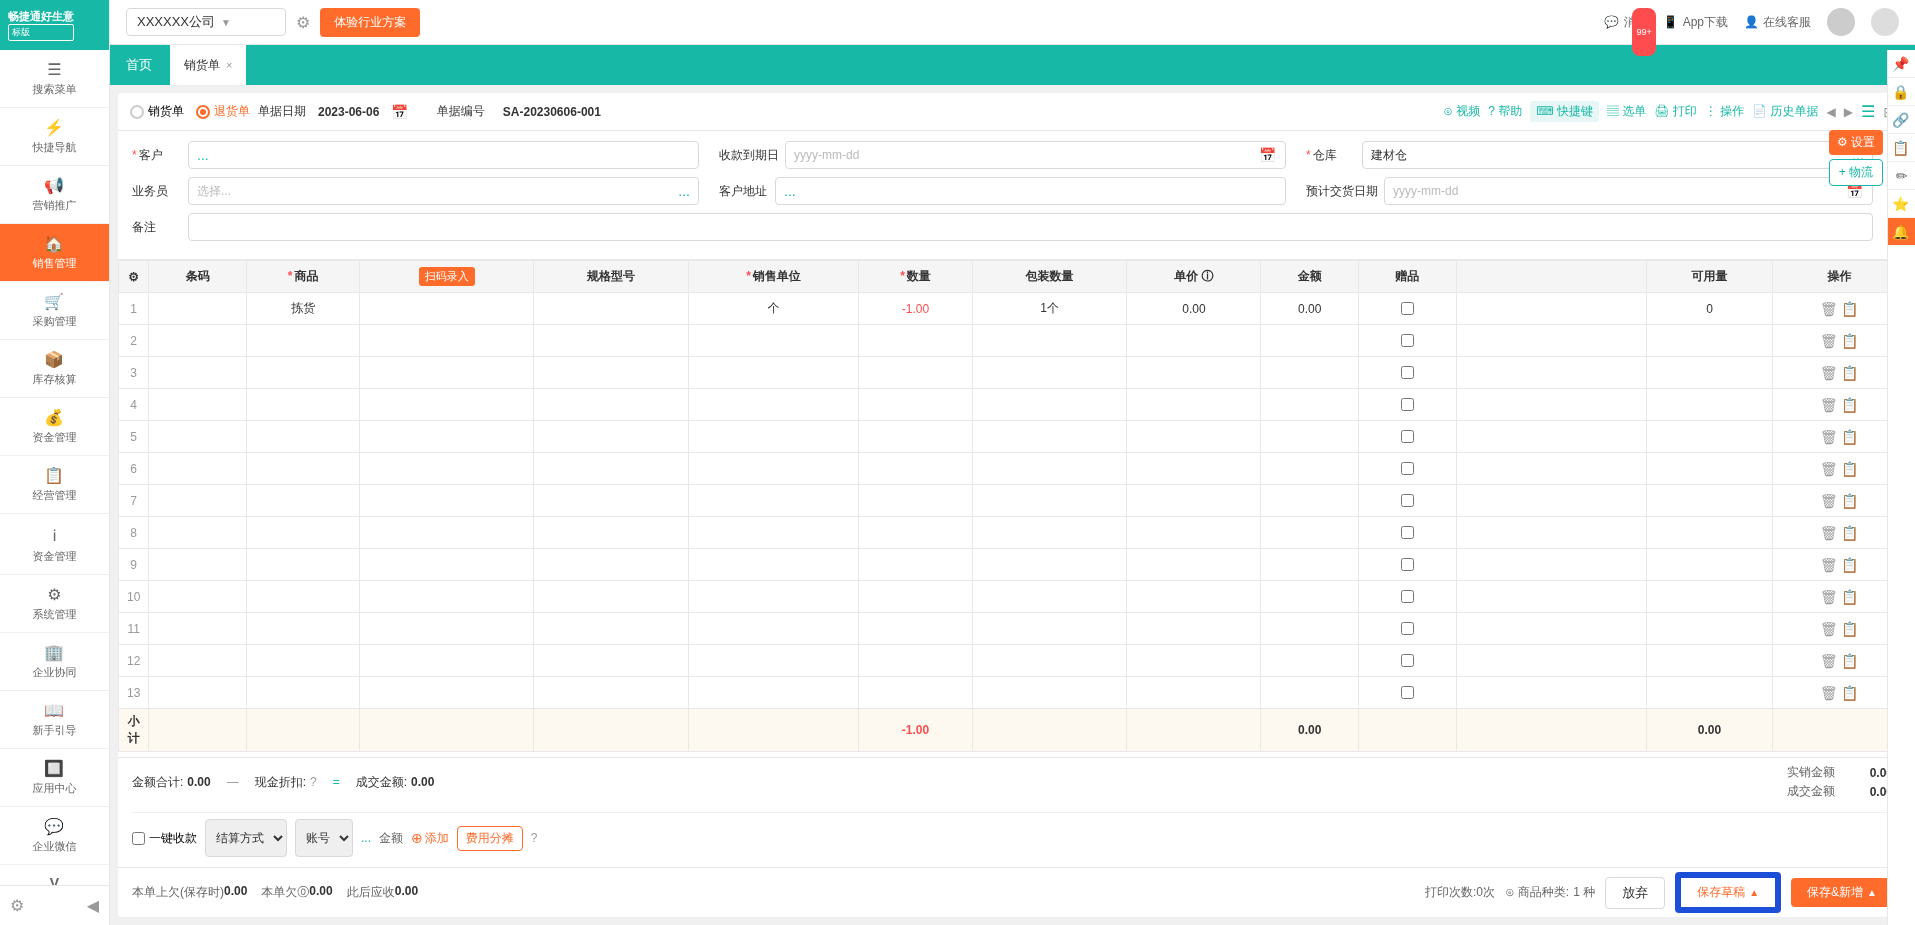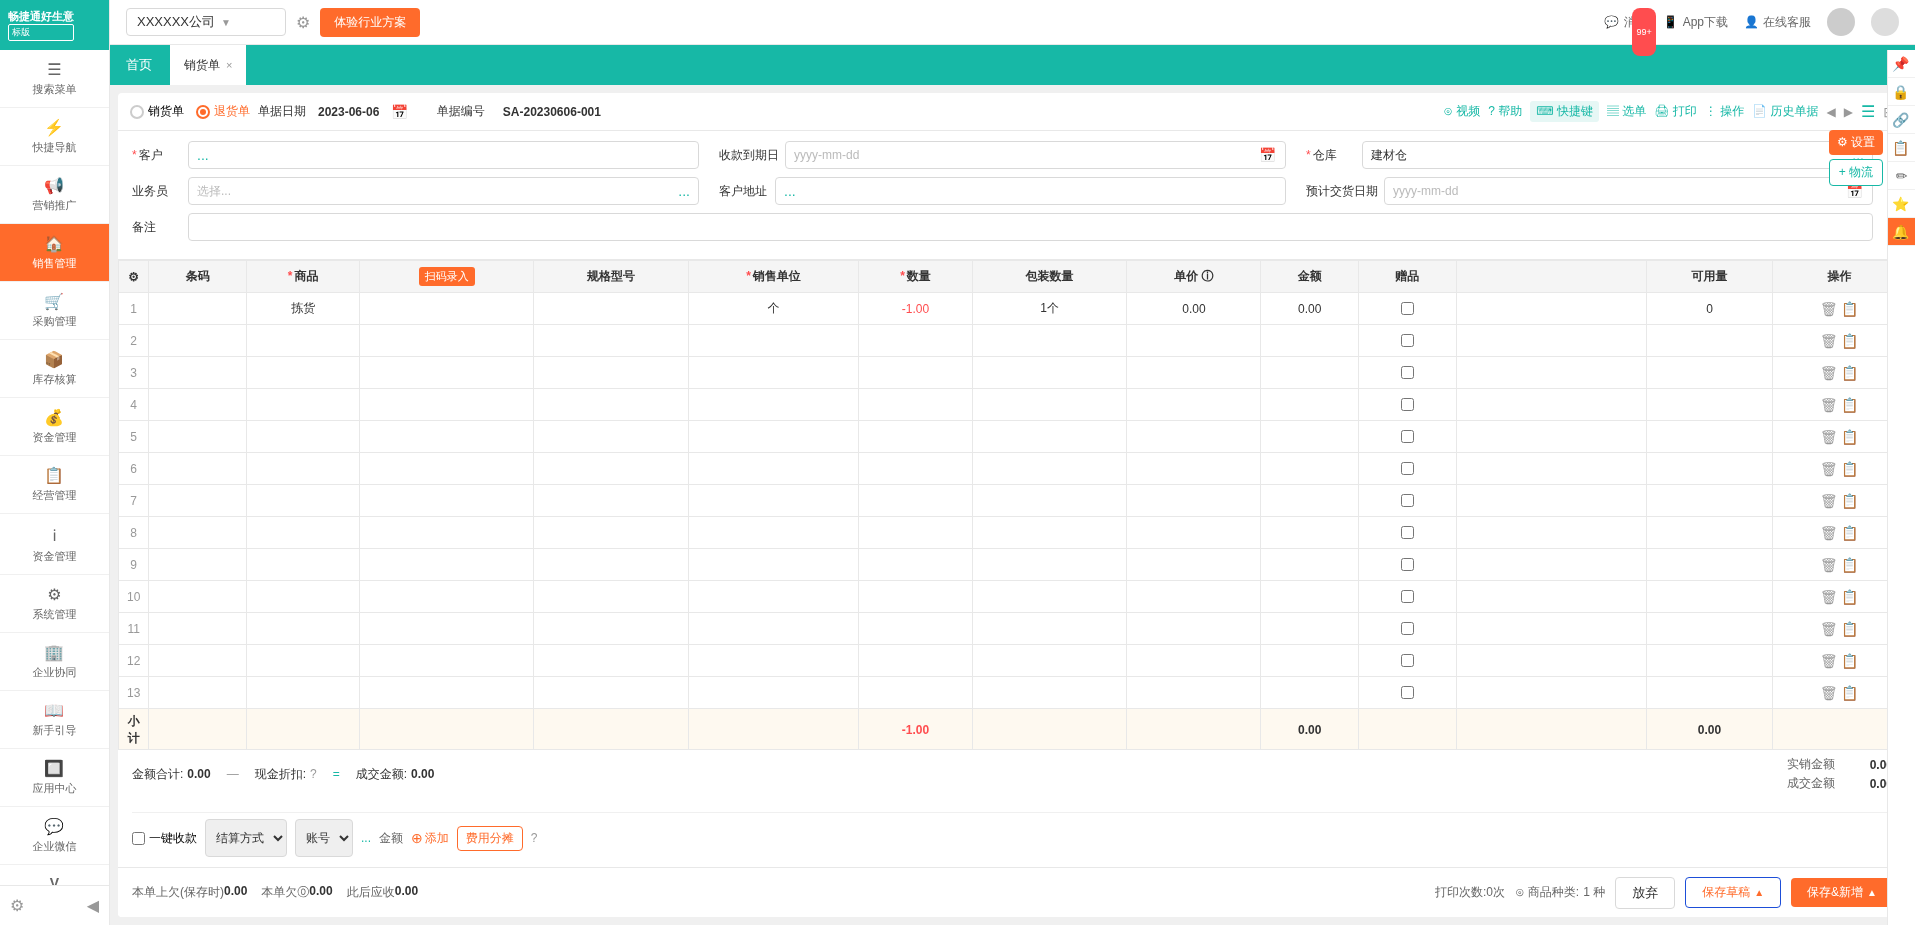--- a/index.html
+++ b/index.html
@@ -96,36 +96,36 @@
     .form-footer { background: #fff; border-top: 1px solid #e8e8e8; padding: 6px 14px; flex-shrink: 0; }
     .footer-amounts { display: flex; align-items: center; gap: 16px; }
     .amount-item { display: flex; align-items: center; gap: 4px; }
     .amount-label { color: #333; }
     .amount-val { color: #333; font-weight: bold; }
     .dash { color: #999; }
     .equals { color: #17b8a6; }
     .deal-amount { color: #333; font-weight: bold; }
 
     
-    .payment-row { display: flex; align-items: center; gap: 8px; padding: 6px 0 4px; border-top: 1px solid #f0f0f0; margin-top: 20px; }
+    .payment-row { display: flex; align-items: center; gap: 8px; padding: 6px 0 4px; border-top: 1px solid #f0f0f0; margin-top: 12px; }
     .payment-checkbox { display: flex; align-items: center; gap: 4px; }
     .payment-select { border: 1px solid #d9d9d9; border-radius: 4px; padding: 3px 6px; color: #333; height: 38px; }
     .add-btn { background: none; border: none; color: #ff6b2b; cursor: pointer; font-size: 12px; display: flex; align-items: center; gap: 2px; }
     .expense-btn { border: 1px solid #ff6b2b; color: #ff6b2b; background: #fff; border-radius: 4px; padding: 3px 8px; cursor: pointer; font-size: 12px; }
     .help-icon { color: #999; cursor: pointer; }
 
     
     .bottom-bar { height: 50px; background: #fff; border-top: 1px solid #e8e8e8; display: flex; align-items: center; padding: 0 14px; gap: 16px; flex-shrink: 0; }
     .bottom-info { display: flex; align-items: center; gap: 14px; flex: 1; }
     .bottom-field { display: flex; align-items: flex-start; color: #666; }
     .bottom-actions { display: flex; align-items: center; gap: 10px; }
     .print-info { color: #666; }
     .product-kinds { display: flex; align-items: center; gap: 4px; color: #666; }
     .discard-btn { border: 1px solid #d9d9d9; color: #333; background: #fff; border-radius: 4px; padding: 6px 16px; cursor: pointer; font-size: 13px; }
-    .save-draft-btn { border: 1px solid #1d4ed8; color: #ff6b2b; background: #fff; border-radius: 4px; padding: 6px 16px; cursor: pointer; font-size: 13px; display: flex; align-items: center; gap: 4px; }
+    .save-draft-btn { border: 6px solid #1d4ed8; color: #ff6b2b; background: #fff; border-radius: 4px; padding: 6px 16px; cursor: pointer; font-size: 13px; display: flex; align-items: center; gap: 4px; }
     .save-new-btn { background: #ff6b2b; color: #fff; border: none; border-radius: 4px; padding: 6px 16px; cursor: pointer; font-size: 13px; display: flex; align-items: center; gap: 4px; }
     .btn-arrow { font-size: 10px; }
 
     
     .real-amounts { margin-left: auto; text-align: right; display: flex; flex-direction: column; gap: 2px; }
     .real-row { display: flex; align-items: center; gap: 8px; justify-content: flex-end; }
     .real-label { color: #666; }
     .real-val { color: #333; font-weight: bold; min-width: 50px; text-align: right; }
 
     

